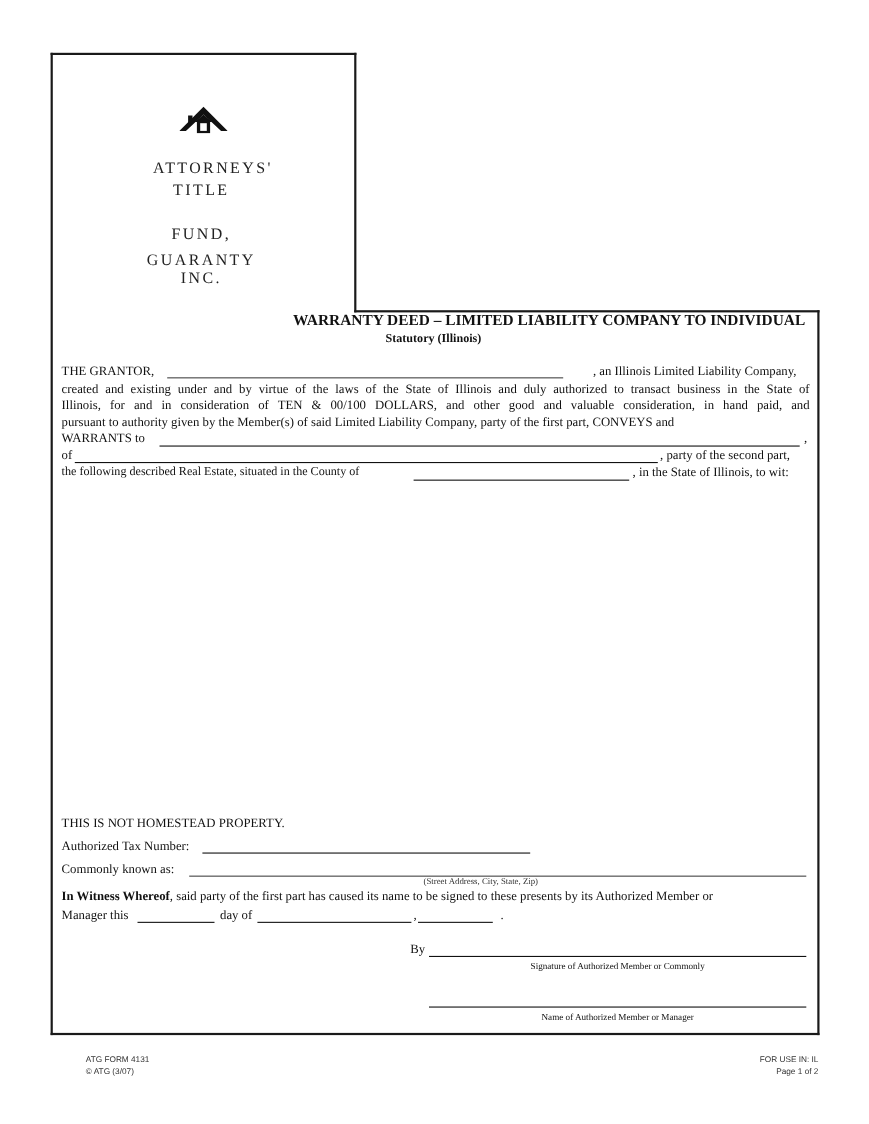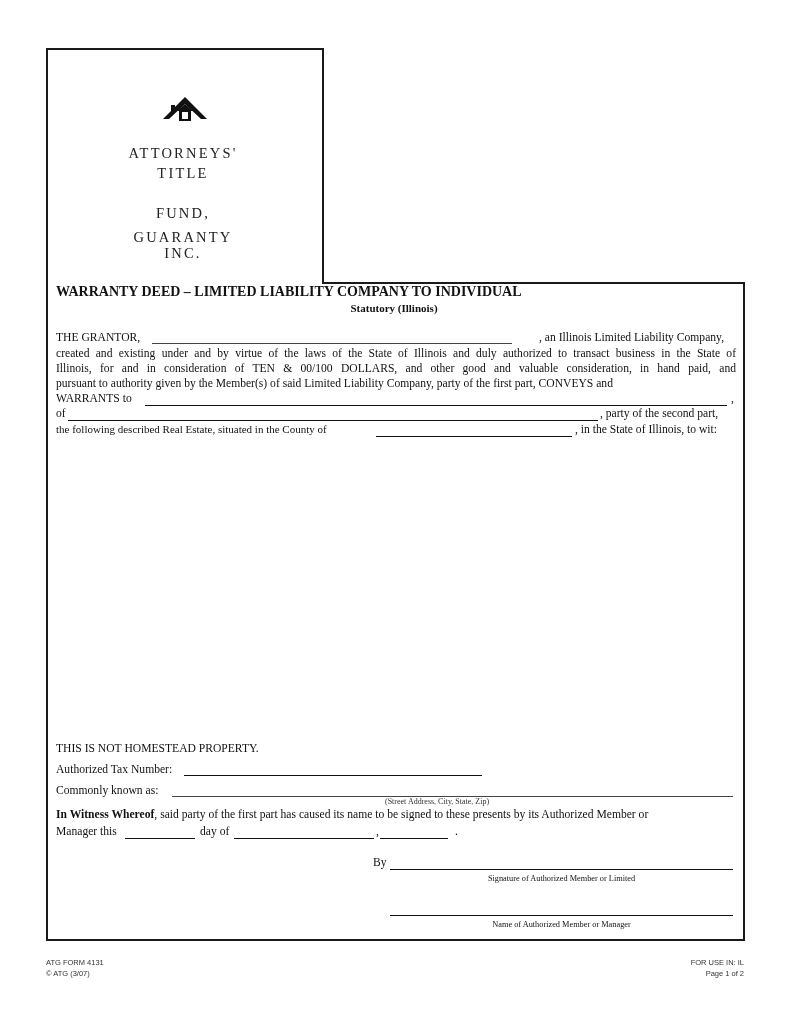--- a/index.html
+++ b/index.html
@@ -8,48 +8,48 @@
   .b { position:absolute; background:#1a1a1a; }
   .abs { position:absolute; white-space:nowrap; }
   .t11 { font-size:11.6px; }
   .line { position:absolute; border-bottom:1.4px solid #111; height:0; }
   .thin { border-bottom:1px solid #444; }
   .logo-text { position:absolute; left:118px; width:130px; text-align:center;
                font-family:"Liberation Serif", "DejaVu Serif", serif; font-size:14.5px;
                letter-spacing:2.2px; color:#222; line-height:20px; }
   .just { position:absolute; left:56px; width:680px; text-align:justify;
           text-align-last:justify; font-size:11.6px; }
-  .sans { font-family:"Liberation Sans", "DejaVu Sans", sans-serif; font-size:7.5px; color:#333; }
+  .sans { font-family:"Liberation Sans", "DejaVu Sans", sans-serif; font-size:7.5px; color:#333;margin-left:32px; }
 </style>
 </head>
 <body>
 
 <div class="b" style="left:46px;top:48px;width:2px;height:893px;"></div>
 <div class="b" style="left:46px;top:48px;width:278px;height:2px;"></div>
 <div class="b" style="left:322px;top:48px;width:2px;height:236px;"></div>
 <div class="b" style="left:322px;top:282px;width:423px;height:2px;"></div>
 <div class="b" style="left:743px;top:282px;width:2px;height:659px;"></div>
 <div class="b" style="left:46px;top:939px;width:699px;height:2px;"></div>
 
 <div>
   <svg class="abs" style="left:163px;top:95px;" width="44" height="28" viewBox="0 0 44 28">
     <polygon points="22,2 44,24 38,24 22,9 6,24 0,24" fill="#111"></polygon>
     <polygon points="8,10 12,10 12,14 8,18" fill="#111"></polygon>
     <rect x="16" y="14" width="12" height="12" fill="#111"></rect>
     <rect x="19" y="17" width="6" height="7" fill="#fff"></rect>
     <polygon points="14,16 22,9 30,16" fill="#111"></polygon>
   </svg>
-  <div class="logo-text" style="top:143px;">ATTORNEYS'</div>
+  <div class="logo-text" style="top:143px;text-align:right;">ATTORNEYS'</div>
   <div class="logo-text" style="top:163px;">TITLE</div>
   <div class="logo-text" style="top:183px;margin-top:44px;">GUARANTY</div>
   <div class="logo-text" style="top:203px;">FUND,</div>
   <div class="logo-text" style="top:211px;margin-top:32px;">INC.</div>
 </div>
 
-<div class="abs" style="left:56px;width:676px;top:284px;text-align:left;font-weight:bold;font-size:14px;">WARRANTY DEED – LIMITED LIABILITY COMPANY TO INDIVIDUAL</div>
+<div class="abs" style="left:56px;width:676px;top:284px;text-align:right;font-weight:bold;font-size:14px;">WARRANTY DEED – LIMITED LIABILITY COMPANY TO INDIVIDUAL</div>
 <div class="abs" style="left:56px;width:676px;top:302px;text-align:center;font-weight:bold;font-size:11px;">Statutory (Illinois)</div>
 
 <span class="abs t11" style="left:56px;top:331px;text-align:center;">THE GRANTOR,</span>
 <div class="line thin" style="left:152px;top:343px;width:360px;"></div>
 <span class="abs t11" style="left:511px;top:331px;margin-left:28px;">, an Illinois Limited Liability Company,</span>
 
 <div class="just" style="top:347px;">created and existing under and by virtue of the laws of the State of Illinois and duly authorized to transact business in the State of</div>
 <div class="just" style="top:362px;">Illinois, for and in consideration of TEN &amp; 00/100 DOLLARS, and other good and valuable consideration, in hand paid, and</div>
 <span class="abs t11" style="left:56px;top:377px;">pursuant to authority given by the Member(s) of said Limited Liability Company, party of the first part, CONVEYS and</span>
 
@@ -83,21 +83,21 @@
 <span class="abs t11" style="left:56px;top:825px;">Manager this</span>
 <div class="line" style="left:125px;top:838px;width:70px;"></div>
 <span class="abs t11" style="left:200px;top:825px;">day of</span>
 <div class="line" style="left:234px;top:838px;width:140px;"></div>
 <span class="abs t11" style="left:376px;top:825px;">,</span>
 <div class="line" style="left:380px;top:838px;width:68px;"></div>
 <span class="abs t11" style="left:455px;top:825px;">.</span>
 
 <span class="abs t11" style="left:373px;top:856px;">By</span>
 <div class="line" style="left:390px;top:869px;width:343px;"></div>
-<span class="abs" style="left:390px;width:343px;top:874px;text-align:center;font-size:8.3px;">Signature of Authorized Member or Limited</span>
+<span class="abs" style="left:390px;width:343px;top:874px;text-align:center;font-size:8.3px;">Signature of Authorized Member or Commonly</span>
 
 <div class="line" style="left:390px;top:915px;width:343px;"></div>
 <span class="abs" style="left:390px;width:343px;top:920px;text-align:center;font-size:8.3px;">Name of Authorized Member or Manager</span>
 
 <span class="abs sans" style="left:46px;top:958px;">ATG FORM 4131</span>
 <span class="abs sans" style="left:46px;top:969px;">© ATG (3/07)</span>
 <span class="abs sans" style="right:46px;top:958px;text-align:right;">FOR USE IN: IL</span>
 <span class="abs sans" style="right:46px;top:969px;text-align:right;">Page 1 of 2</span>
 
 </body></html>

